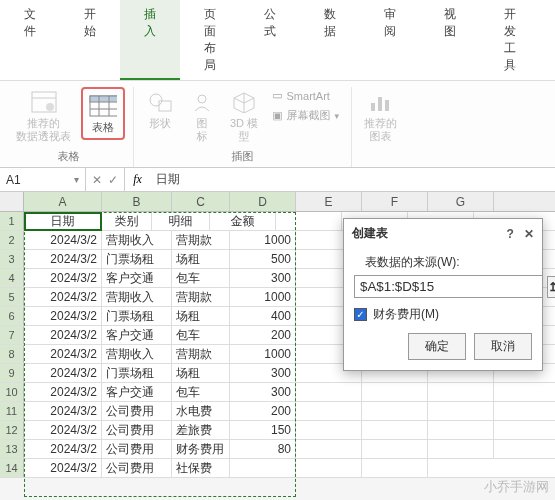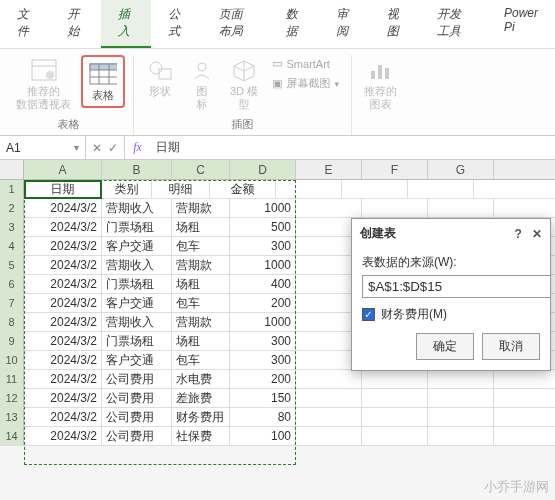--- a/index.html
+++ b/index.html
@@ -1,80 +1,80 @@
 <!DOCTYPE html>
 <html><head>
 <meta charset="utf-8">
 <style>
   * { box-sizing: border-box; margin: 0; padding: 0; }
   body { font-family: "Microsoft YaHei", "SimSun", Arial, sans-serif; font-size: 12px; color: #333; background: #f5f5f5; width: 555px; height: 500px; overflow: hidden; position: relative; }
   
   .menubar { display: flex; background: #fff; border-bottom: 1px solid #ddd; }
-  .menubar .item { padding: 6px 17px; cursor: pointer; color: #444; font-style: italic; }
+  .menubar .item { padding: 6px 24px; cursor: pointer; color: #444; }
   .menubar .item.active { background: #e8f0e8; color: #1a6b1a; border-bottom: 2px solid #2a8a2a; }
   
   .ribbon { display: flex; background: #fdfdfd; padding: 6px 4px 0; border-bottom: 1px solid #ccc; }
   .ribbon-group { display: flex; flex-direction: column; align-items: center; padding: 0 8px; border-right: 1px solid #e6e6e6; }
   .ribbon-group:last-child { border-right: none; }
   .ribbon-row { display: flex; align-items: flex-start; gap: 6px; }
   .ribbon-btn { display: flex; flex-direction: column; align-items: center; justify-content: flex-start; padding: 2px 4px; cursor: pointer; color: #999; min-width: 34px; }
   .ribbon-btn.disabled { color: #bbb; }
   .ribbon-btn .icon { width: 28px; height: 26px; display: flex; align-items: center; justify-content: center; }
   .ribbon-btn .lbl { font-size: 11px; text-align: center; line-height: 13px; margin-top: 2px; white-space: pre-line; }
   .ribbon-group-label { font-size: 11px; color: #777; padding: 4px 0 3px; }
   .ribbon-small { display: flex; flex-direction: column; gap: 2px; }
   .ribbon-small-item { display: flex; align-items: center; gap: 4px; font-size: 11px; color: #aaa; padding: 2px 4px; }
   .highlight-box { border: 2px solid #e26663; border-radius: 4px; padding: 2px; }
   
   .formula-row { display: flex; align-items: center; background: #fff; border-bottom: 1px solid #ccc; height: 24px; }
   .name-box { width: 86px; border-right: 1px solid #ccc; padding: 0 6px; height: 100%; display: flex; align-items: center; justify-content: space-between; }
   .name-box span.arrow { color: #888; font-size: 10px; }
-  .fx { padding: 0 8px; color: #8b5cf6; font-style: italic; font-family: serif; }
+  .fx { padding: 0 8px; color: #000000; font-style: italic; font-family: serif; }
   .formula-input { flex: 1; padding: 0 6px; color: #444; }
   .fx-ctrls { display:flex; gap:6px; color:#888; padding:0 6px; border-right:1px solid #ccc; height:100%; align-items:center;}
   
   .grid-area { background: #fff; position: relative; }
   .col-headers { display: flex; height: 20px; background: #eee; border-bottom: 1px solid #bbb; }
   .corner { width: 24px; border-right: 1px solid #bbb; background: #eee; }
   .col-h { border-right: 1px solid #ccc; text-align: center; line-height: 20px; color: #555; background: #eee; }
   .col-h.sel { background: #d8e8d0; }
   .row { display: flex; height: 19px; border-bottom: 1px solid #ddd; }
   .row-h { width: 24px; border-right: 1px solid #bbb; background: #eee; text-align: center; line-height: 19px; color: #555; font-size: 11px; }
   .row-h.sel { background: #d8e8d0; }
   .cell { border-right: 1px solid #ddd; padding: 0 4px; line-height: 19px; white-space: nowrap; overflow: hidden; }
   .cell.num { text-align: right; }
   .cell.hdr { text-align: center; }
   .cell.faded { color: #ccc; }
   .marquee { position: absolute; border: 1.5px dashed #2a7a2a; pointer-events: none; }
   .active-cell { position:absolute; border:2px solid #1a6b1a; pointer-events:none; }
   
-  .dialog { position: absolute; right: 4px; top: 218px; width: 200px; background: #fff; border: 1px solid #999; box-shadow: 0 3px 12px rgba(0,0,0,.3); font-size: 12px; }
+  .dialog { position: absolute; right: 12px; top: 218px; width: 200px; background: #fff; border: 1px solid #999; box-shadow: 0 3px 12px rgba(0,0,0,.3); font-size: 12px; }
   .dialog-title { display: flex; align-items: center; justify-content: space-between; padding: 6px 8px; font-weight: 600; }
   .dialog-title .ctrls { display: flex; gap: 10px; color: #555; }
   .dialog-body { padding: 6px 10px 10px; }
-  .dialog-body .lbl { margin-bottom: 4px; }
+  .dialog-body .lbl { margin-bottom: 4px; margin-left: 11px; }
   .range-row { display: flex; align-items: center; gap: 4px; margin-bottom: 8px; }
   .range-input { flex: 1; border: 1px solid #999; padding: 3px 5px; background: #fff; color:#333; }
   .range-btn { width: 20px; height: 22px; border: 1px solid #999; background: #f4f4f4; display:flex; align-items:center; justify-content:center; font-weight:bold; }
   .check-row { display: flex; align-items: center; gap: 6px; margin-bottom: 10px; }
   .check { width: 13px; height: 13px; border: 1px solid #555; background: #2a6cd6; display:inline-flex; align-items:center; justify-content:center; color:#fff; font-size:10px; }
   .dialog-btns { display: flex; gap: 8px; justify-content: flex-end; }
   .dlg-btn { padding: 4px 16px; border: 1px solid #999; background: #f4f4f4; cursor: pointer; }
   
   .watermark { position: absolute; right: 6px; bottom: 4px; color: #bbb; font-size: 13px; font-weight: 500; }
 </style>
 </head>
 <body>
 
 <div class="menubar" id="menubar">
     <div class="item">文件</div>
     <div class="item">开始</div>
     <div class="item active">插入</div>
+    <div class="item">页面布局</div>
     <div class="item">公式</div>
-    <div class="item">页面布局</div>
     <div class="item">数据</div>
     <div class="item">审阅</div>
     <div class="item">视图</div>
     <div class="item">开发工具</div>
     <div class="item">Power Pi</div>
   </div>
 
 <div class="ribbon">
   <div class="ribbon-group">
     <div class="ribbon-row">
@@ -322,21 +322,20 @@
       <div class="cell num" style="width:66px">80</div>
       <div class="cell" style="width:66px"></div>
       <div class="cell" style="width:66px"></div>
       <div class="cell" style="width:66px"></div>
     </div>
     <div class="row">
       <div class="row-h sel">14</div>
       <div class="cell num" style="width:78px">2024/3/2</div>
       <div class="cell" style="width:70px">公司费用</div>
       <div class="cell" style="width:58px">社保费</div>
-      <div class="cell num" style="width:66px">100</div>
       <div class="cell" style="width:66px"></div>
       <div class="cell" style="width:66px"></div>
       <div class="cell" style="width:66px"></div>
     </div>
     <div class="marquee" style="left:24px;top:20px;width:272px;height:285px"></div>
     <div class="active-cell" style="left:24px;top:20px;width:78px;height:19px"></div>
   </div>
 
 <div class="dialog">
   <div class="dialog-title">

